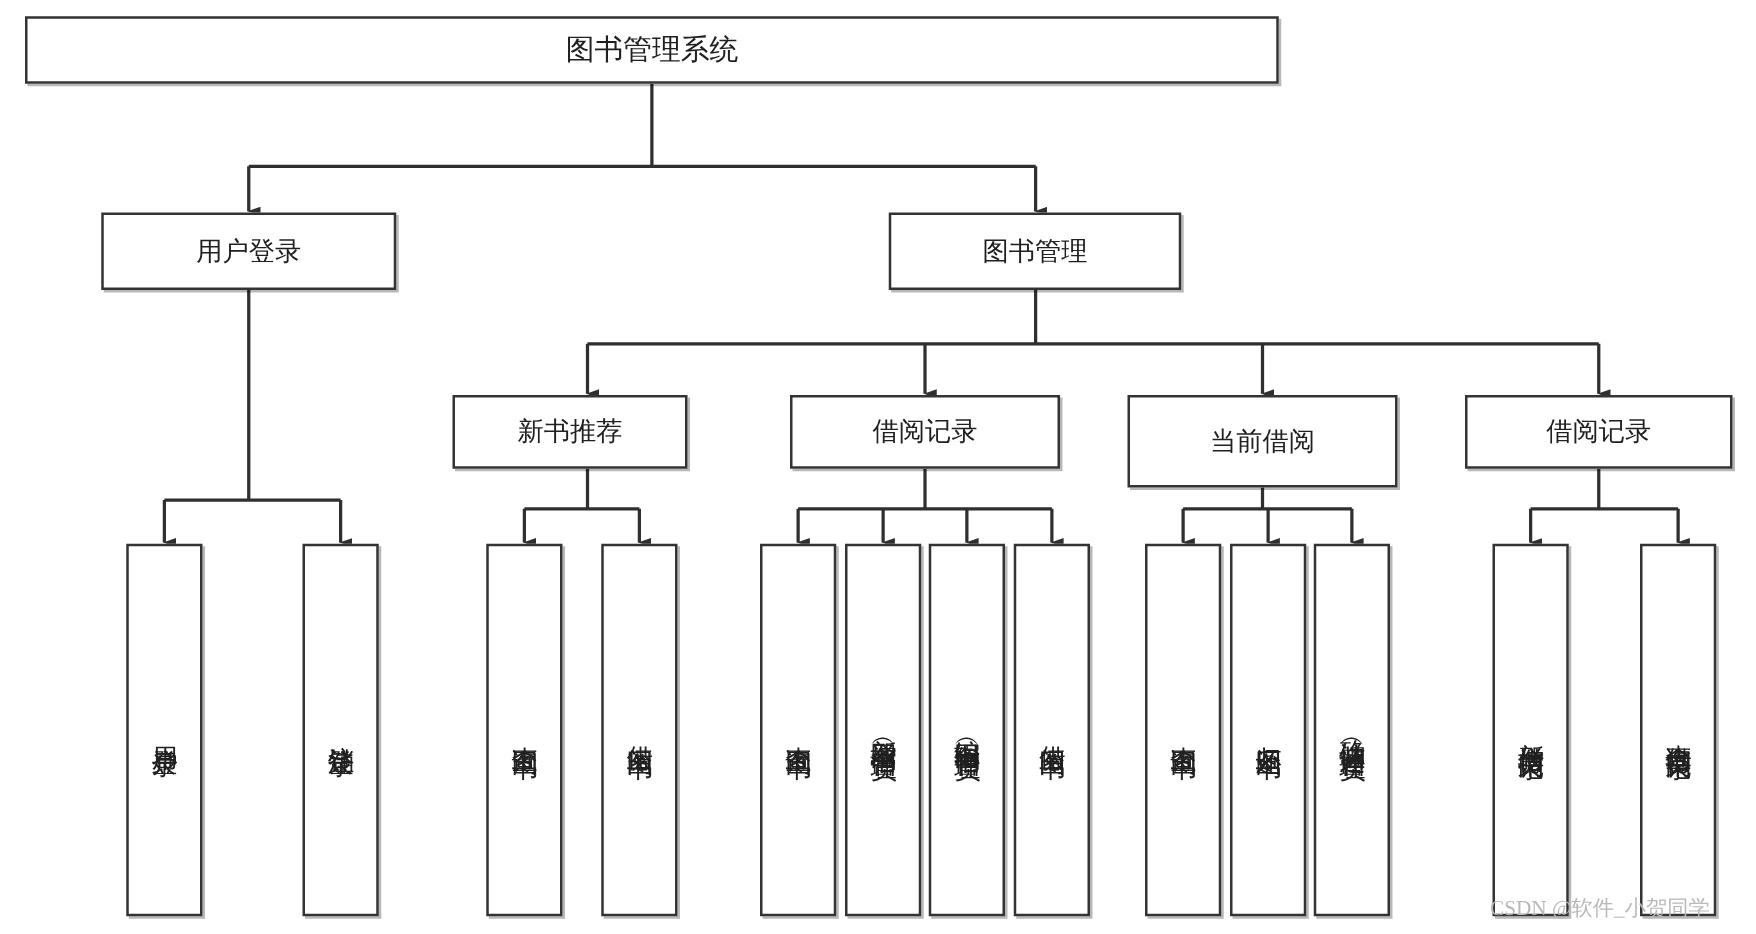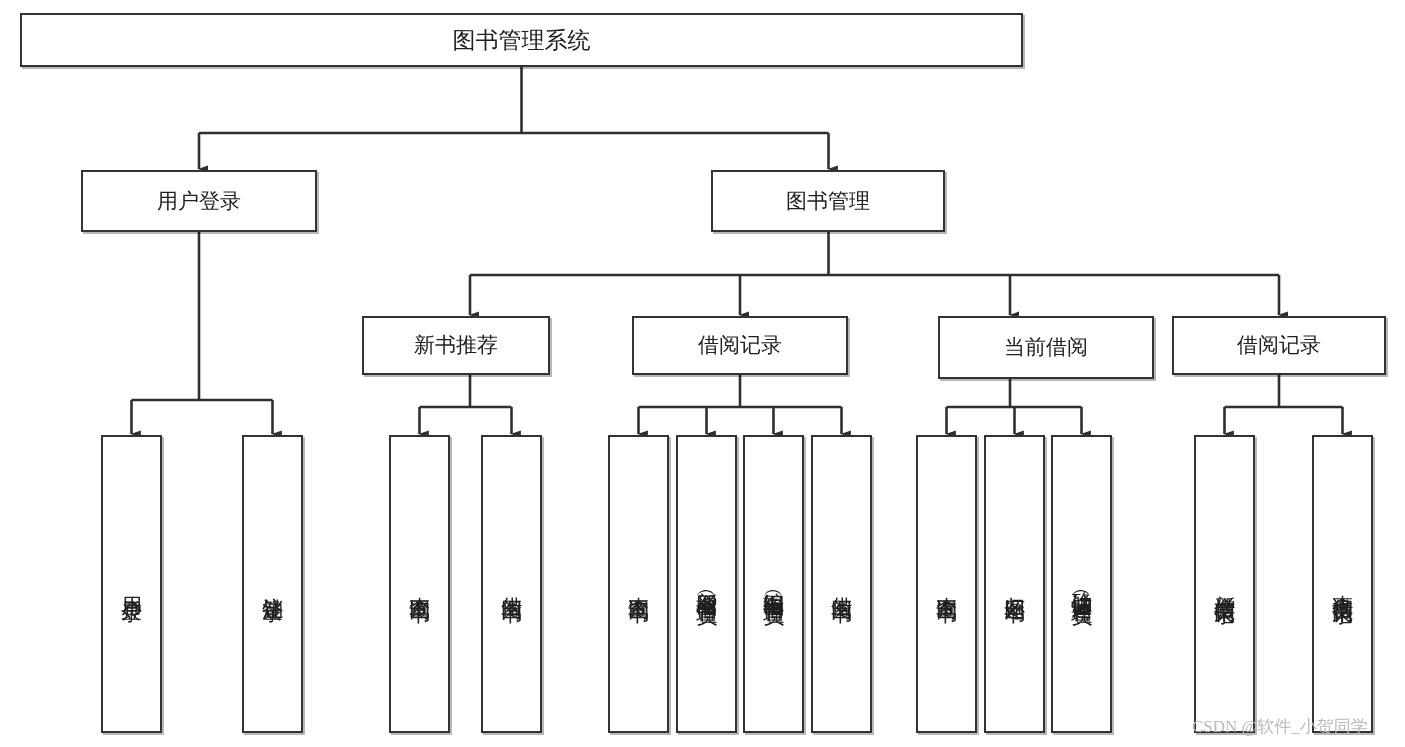--- a/index.html
+++ b/index.html
@@ -133,21 +133,21 @@
       </div>
       <div class="node level-1" style="left: 711px; top: 170px; width: 234px; height: 62px;">
         <span class="label">图书管理</span>
       </div>
       <div class="node level-2" style="left: 362px; top: 316px; width: 188px; height: 59px;">
         <span class="label">新书推荐</span>
       </div>
       <div class="node level-2" style="left: 632px; top: 316px; width: 216px; height: 59px;">
         <span class="label">借阅记录</span>
       </div>
-      <div class="node level-2" style="left: 902px; top: 316px; width: 216px; height: 63px; margin-left: 36px;">
+      <div class="node level-2" style="left: 902px; top: 316px; width: 216px; height: 74px;">
         <span class="label">当前借阅</span>
       </div>
       <div class="node level-2" style="left: 1172px; top: 316px; width: 214px; height: 59px; align-items: center;">
         <span class="label">借阅记录</span>
       </div>
       <div class="node level-3 leaf" style="left: 101px; top: 435px; width: 61px; height: 298px;">
         <span class="label">用户登录</span>
       </div>
       <div class="node level-3 leaf" style="left: 242px; top: 435px; width: 61px; height: 298px;">
         <span class="label">注销登录</span>

